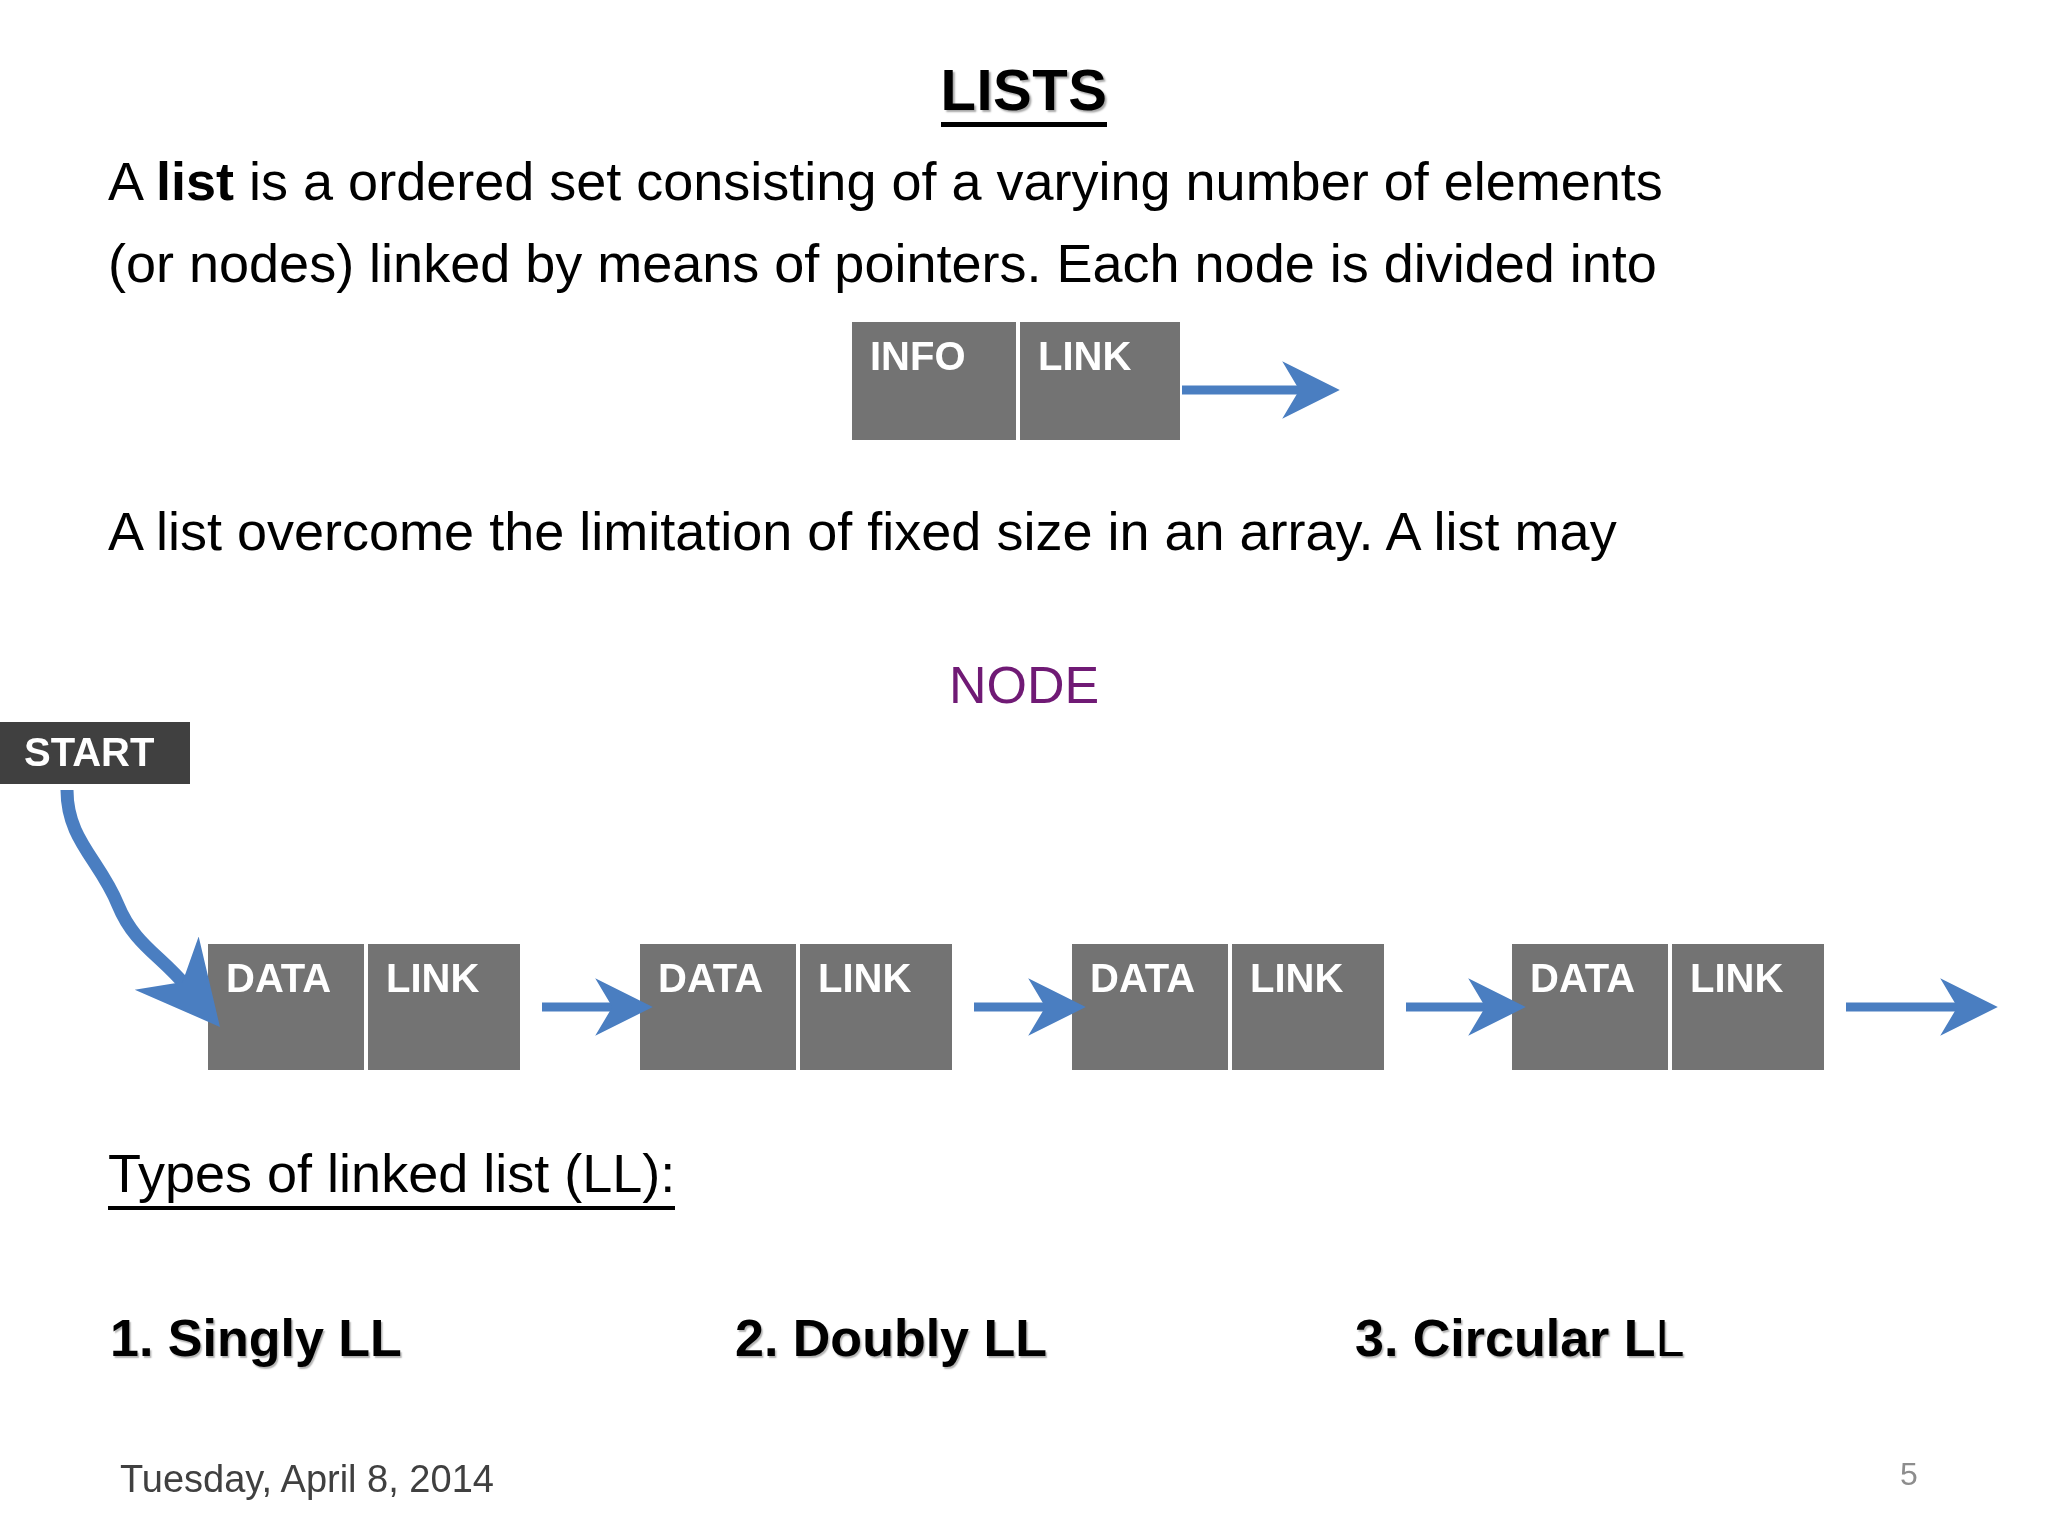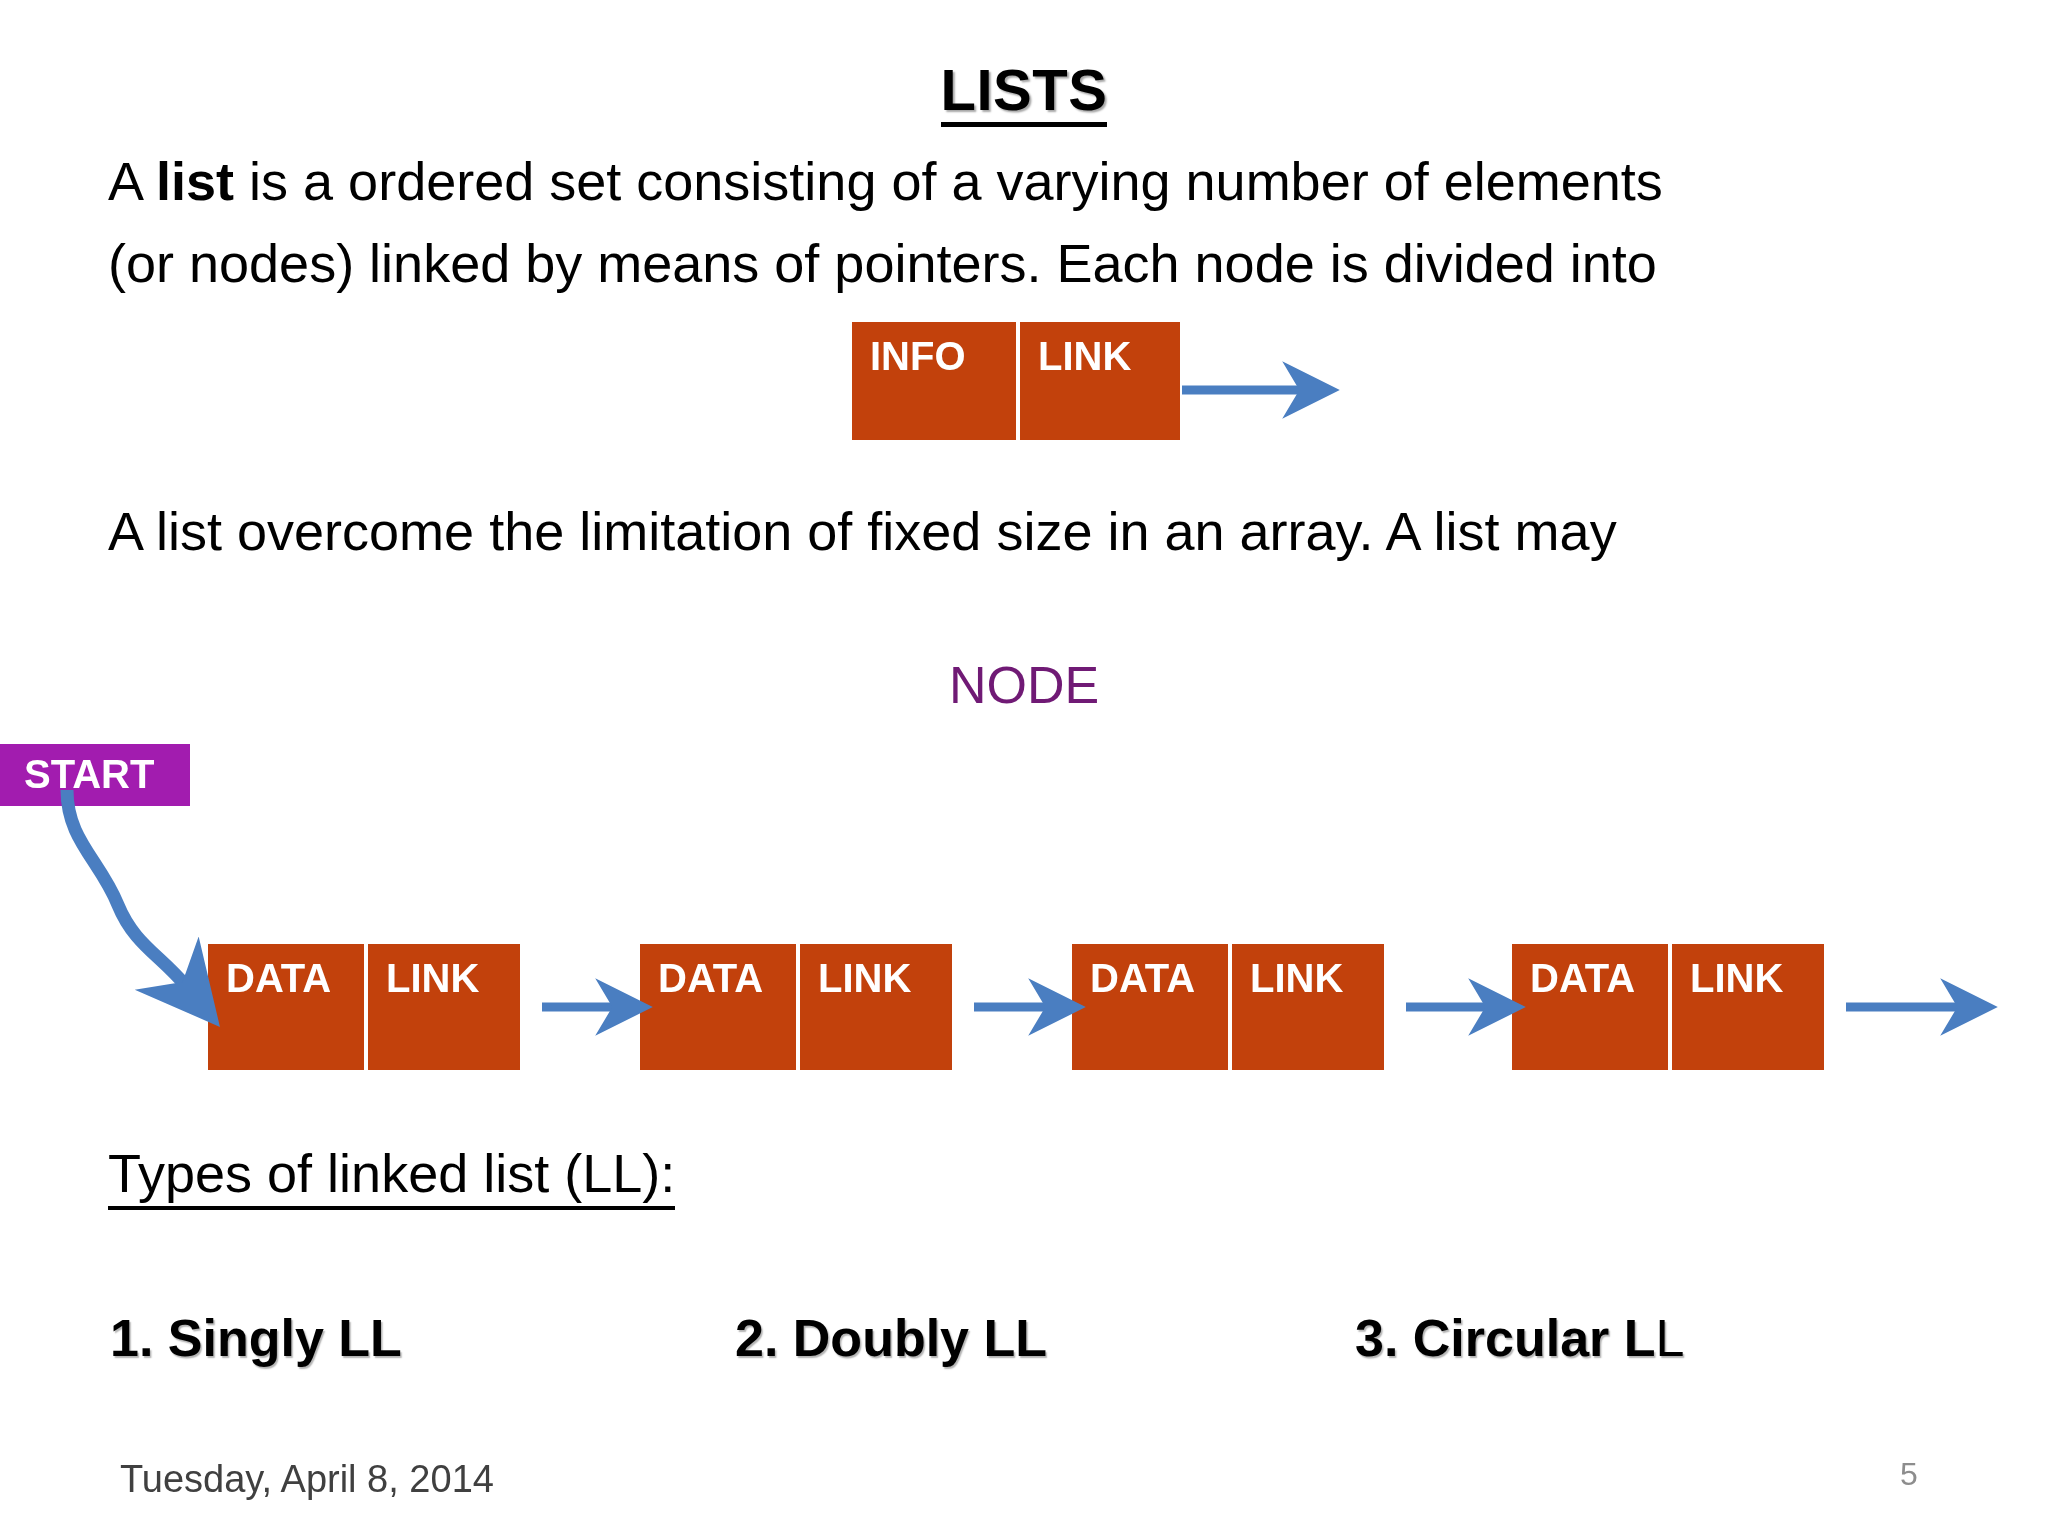--- a/index.html
+++ b/index.html
@@ -69,21 +69,21 @@
     width: 2048px;
     text-align: center;
     font-size: 52px;
     color: #701a75;
   }
 
   
   .nodebox {
     position: absolute;
     display: flex;
-    background: #c2410c;
+    background: #737373;
   }
   .nodebox .cell {
     color: #ffffff;
     font-weight: bold;
     font-size: 40px;
     padding-top: 14px;
     padding-left: 18px;
     padding-right: 18px;
     box-sizing: border-box;
     line-height: 1;
@@ -101,22 +101,21 @@
   }
   #info-node .cell { width: 164px; }
 
   
   #start-box {
     position: absolute;
     left: 0px;
     top: 722px;
     width: 190px;
     height: 62px;
-    background: #a21caf;
-    margin-top: 22px;
+    background: #404040;
   }
   #start-box .label {
     color: #ffffff;
     font-weight: bold;
     font-size: 40px;
     padding: 10px 0 0 24px;
     line-height: 1;
   }
 
   

